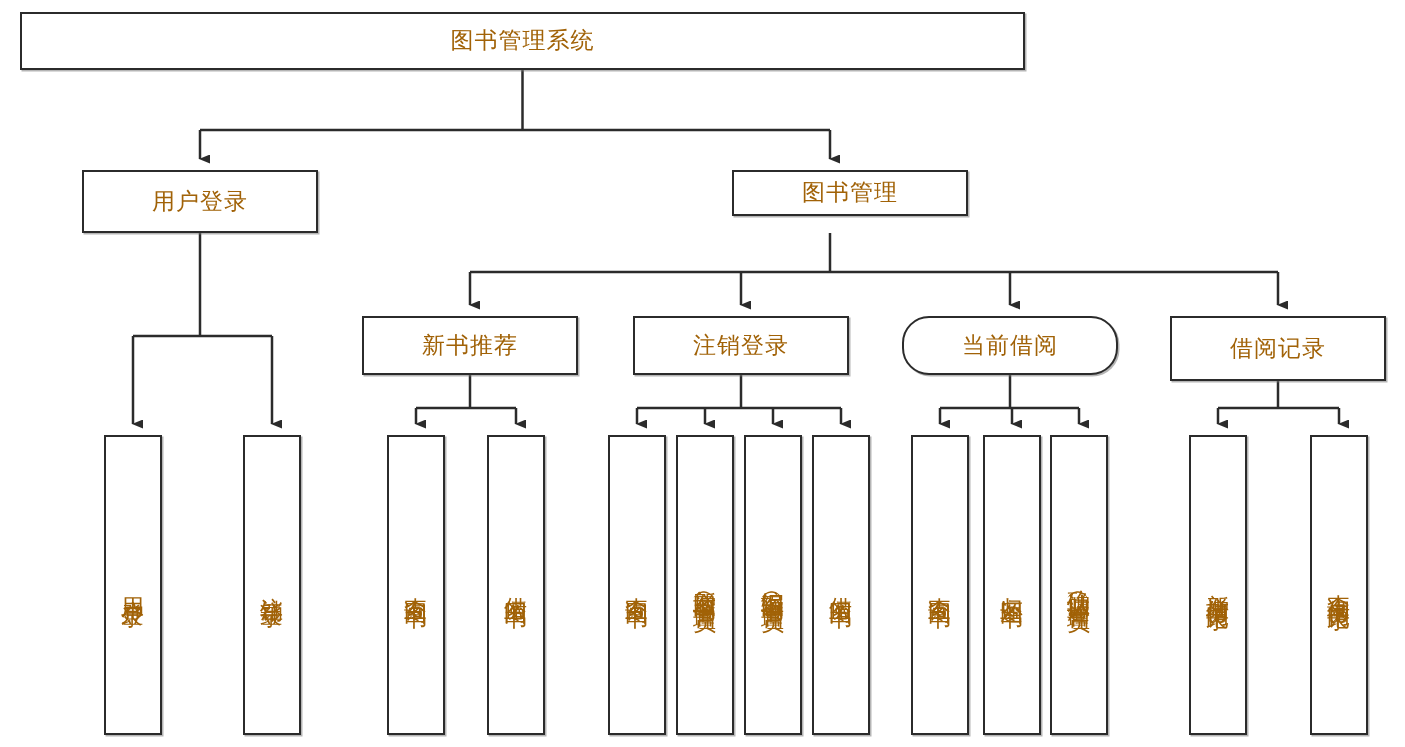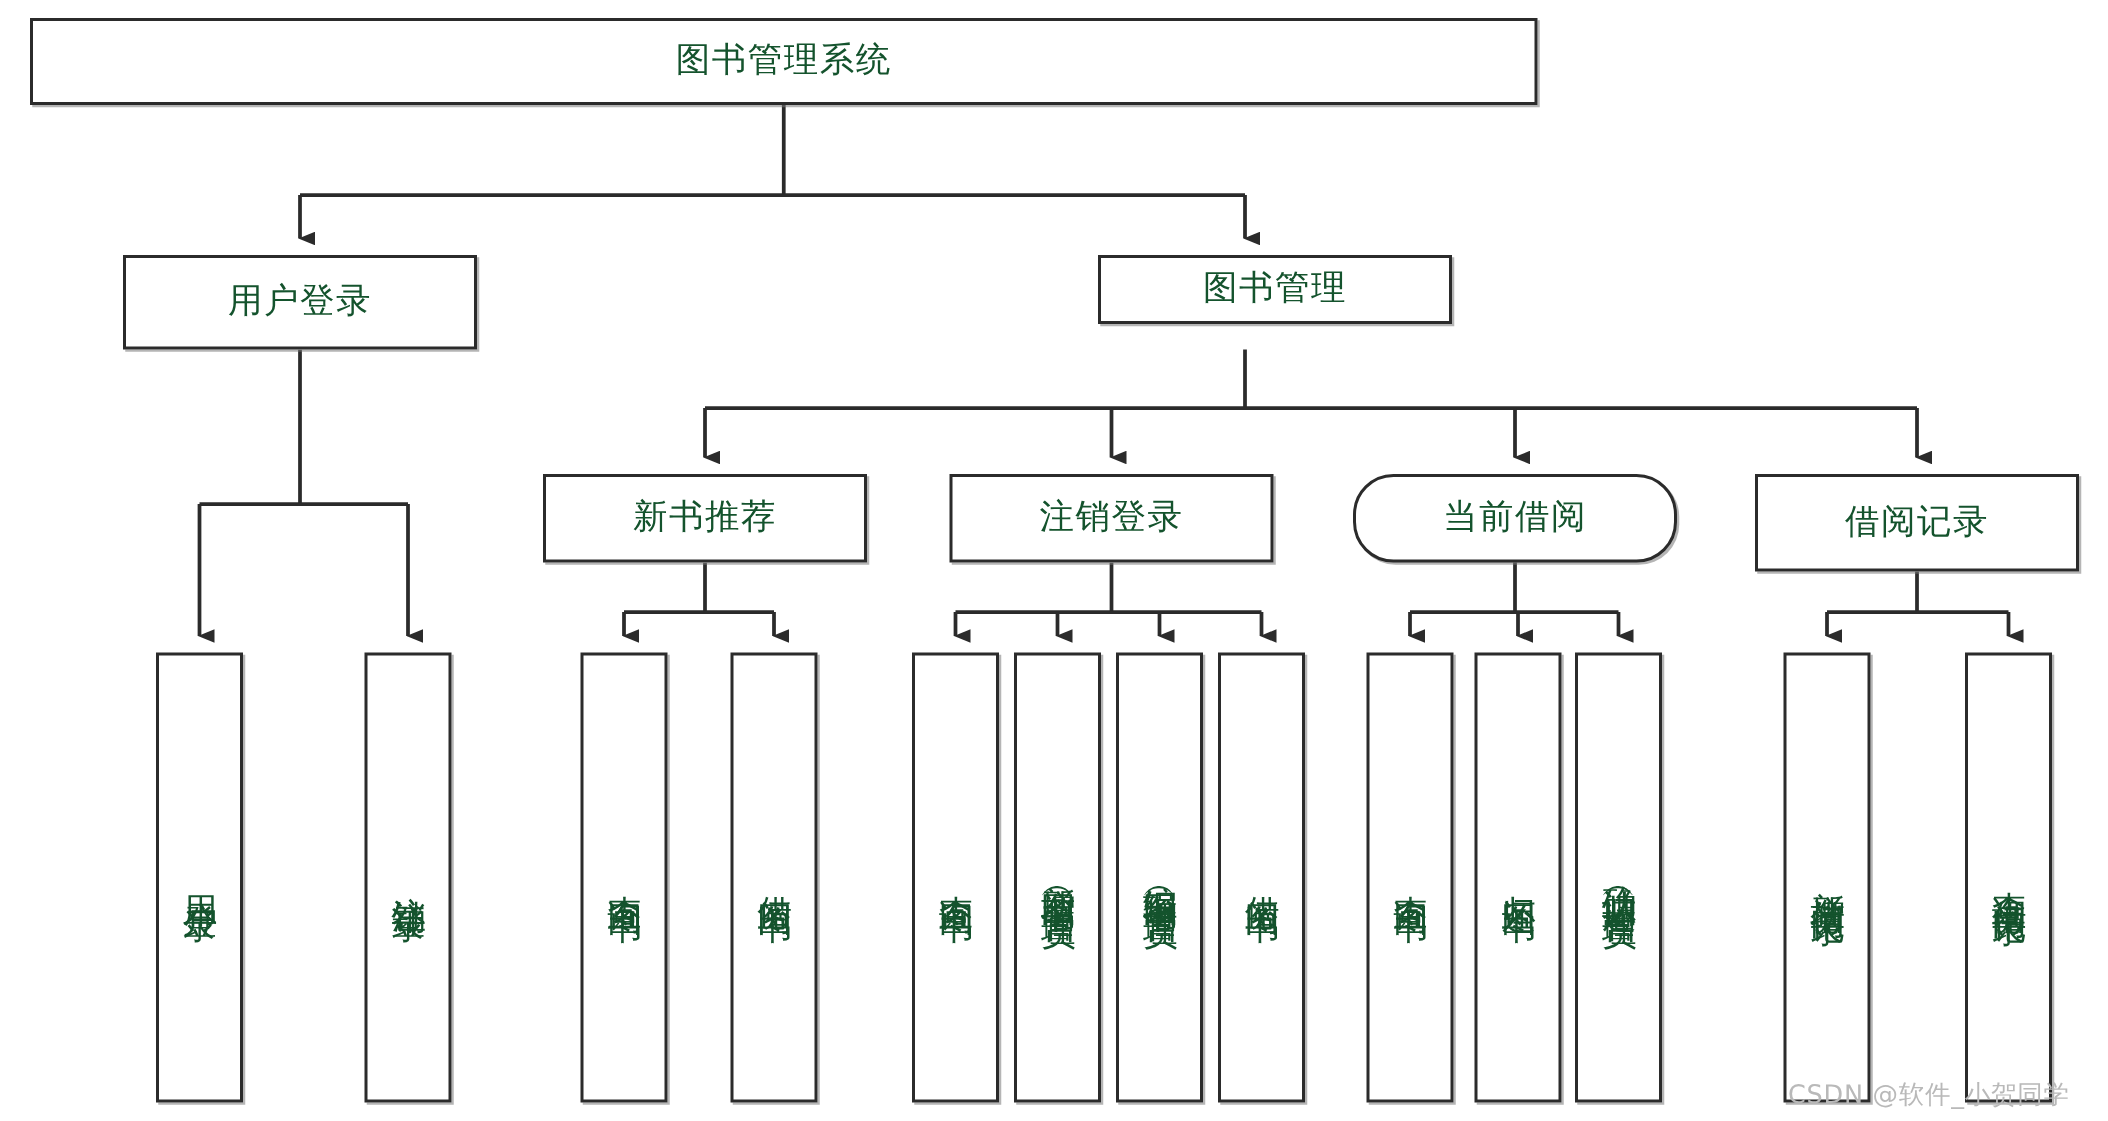--- a/index.html
+++ b/index.html
@@ -30,21 +30,21 @@
     position: absolute;
     box-sizing: border-box;
     border: 2.5px solid #2b2b2b;
     background: #ffffff;
     display: flex;
     align-items: center;
     justify-content: center;
     box-shadow: 1.5px 1.5px 0 rgba(120,120,120,0.55);
   }
   .node-label {
-    color: #14532d;
+    color: #a16207;
     text-align: center;
     line-height: 1.18;
     white-space: pre;
   }
   .node-box.horizontal .node-label {
     font-size: 23px;
     letter-spacing: 1px;
   }
   .node-box.vertical .node-label {
     writing-mode: vertical-rl;
@@ -166,15 +166,14 @@
         <span class="node-label">确认归还（管理员）</span>
       </div>
       <div class="node-box vertical" style="left: 1189px; top: 435px; width: 58px; height: 300px;">
         <span class="node-label">新增借阅记录</span>
       </div>
       <div class="node-box vertical" style="left: 1310px; top: 435px; width: 58px; height: 300px;">
         <span class="node-label">查询借阅记录</span>
       </div>
     </div>
 
-  <div class="watermark" style="left: 1192px; top: 718px; color: rgb(185, 185, 185);">CSDN @软件_小贺同学</div>
 
 </div>
 
 </body></html>

